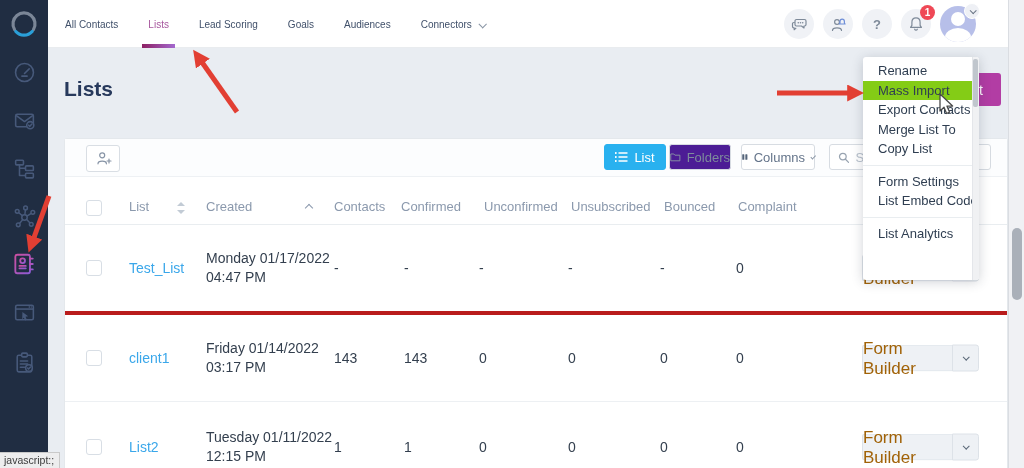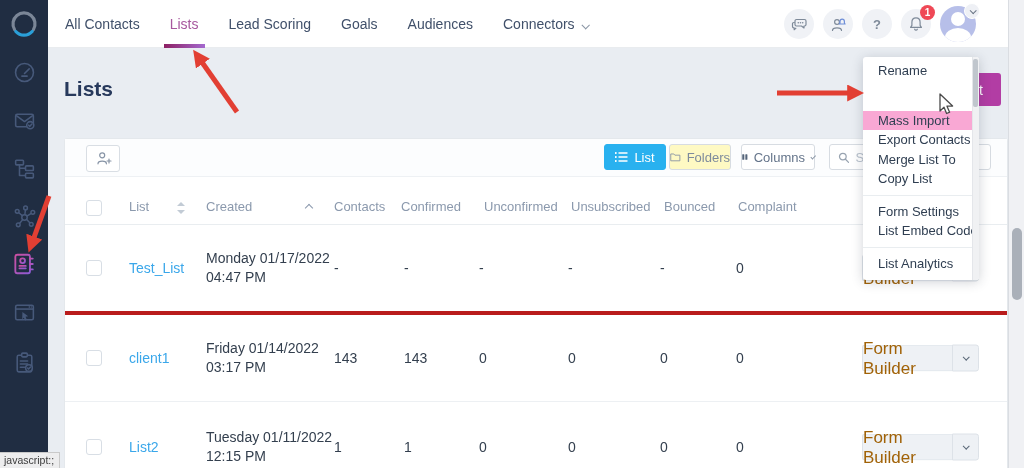--- a/index.html
+++ b/index.html
@@ -9,21 +9,21 @@
 
   
   .sidebar { position:absolute; left:0; top:0; width:48px; height:468px; background:#202d42; z-index:5; }
   .side-ic { position:absolute; left:0; width:48px; height:34px; display:flex; align-items:center; justify-content:center; color:#47597a; cursor:pointer; }
   .side-ic svg { stroke:#47597a; }
   .side-ic.active svg { stroke:url(#sgrad); }
 
   
   .topbar { position:absolute; left:48px; top:0; width:960px; height:48px; background:#ffffff; border-bottom:1px solid #e9ecef; z-index:6; }
   .nav { position:absolute; left:17px; top:0; height:48px; display:flex; align-items:center; gap:30px; }
-  .nav-item { position:relative; height:48px; display:flex; align-items:center; font-size:14px; color:#40506a; cursor:pointer; white-space:nowrap; }
+  .nav-item { position:relative; height:48px; display:flex; align-items:center; font-size:10px; color:#40506a; cursor:pointer; white-space:nowrap; }
   .nav-item.active { color:#a7589e; }
   .nav-underline { position:absolute; left:-6px; bottom:0; width:calc(100% + 12px); height:4px; background:linear-gradient(90deg,#8d2063,#a469cf); }
   .nav-chev { margin-left:7px; }
   .chev { display:inline-block; width:6px; height:6px; border-right:1.6px solid #8a96a5; border-bottom:1.6px solid #8a96a5; transform:rotate(45deg) translateY(-1px); }
   .top-icons { position:absolute; right:32px; top:0; height:48px; display:flex; align-items:center; gap:9px; }
   .circ { position:relative; width:30px; height:30px; border-radius:50%; background:#f0f2f6; display:flex; align-items:center; justify-content:center; color:#7e8a99; cursor:pointer; }
   .badge { position:absolute; top:-4px; right:-4px; min-width:15px; height:15px; border-radius:8px; background:#ef4856; color:#fff; font-size:10px; line-height:15px; text-align:center; font-weight:bold; }
   .help-q { font-size:13px; font-weight:bold; color:#7e8a99; }
   .avatar { position:relative; width:36px; height:36px; border-radius:50%; background:#b7bfe9; overflow:visible; cursor:pointer; }
   .avatar-clip { position:absolute; inset:0; border-radius:50%; overflow:hidden; }
@@ -33,21 +33,21 @@
   .av-chev .chev { width:5px; height:5px; border-color:#6b7686; }
 
   
   .page-title { position:absolute; left:64px; top:77px; font-size:21px; font-weight:bold; color:#27395c; z-index:4; }
 
   .card { position:absolute; left:64px; top:138px; width:944px; height:331px; background:#fff; border:1px solid #e4e8ec; border-radius:3px 3px 0 0; z-index:3; }
   .toolbar { position:absolute; left:0; top:0; width:100%; height:38px; background:#fcfdfe; border-bottom:1px solid #eef1f4; }
   .btn-addcontact { position:absolute; left:21px; top:6px; width:34px; height:27px; background:#fff; border:1px solid #d9dee4; border-radius:3px; display:flex; align-items:center; justify-content:center; cursor:pointer; }
   .seg { position:absolute; top:5px; height:26px; border-radius:3px; display:flex; align-items:center; justify-content:center; gap:6px; font-size:13px; cursor:pointer; }
   .seg-list { left:539px; width:62px; background:#29b1ef; color:#fff; border:1px solid #29b1ef; }
-  .seg-folders { left:604px; width:62px; background:#fef9c3; color:#7e8b9c; border:1px solid #d7dce2; }
+  .seg-folders { left:604px; width:62px; background:#4c1d95; color:#7e8b9c; border:1px solid #d7dce2; }
   .btn-columns { position:absolute; left:676px; top:5px; width:74px; height:26px; background:#fff; border:1px solid #d7dce2; border-radius:3px; display:flex; align-items:center; justify-content:center; gap:6px; font-size:13px; color:#64748a; cursor:pointer; }
   .btn-columns .chev { width:5px; height:5px; }
   .searchbox { position:absolute; left:764px; top:5px; width:162px; height:26px; background:#fff; border:1px solid #d7dce2; border-radius:3px; display:flex; align-items:center; padding:0 8px; gap:6px; }
   .searchbox input { border:none; outline:none; width:100%; font-size:13px; color:#55657a; font-family:"Liberation Sans",sans-serif; }
   .searchbox input::placeholder { color:#b8c1cc; }
 
   
   .thead { position:absolute; left:0; top:52px; width:100%; height:34px; border-bottom:1px solid #e9edf0; }
   .th { position:absolute; top:8px; font-size:13px; color:#8b99ad; white-space:nowrap; }
   .cb { position:absolute; width:16px; height:16px; background:#fff; border:1.5px solid #d8dee5; border-radius:3px; cursor:pointer; }
@@ -67,21 +67,21 @@
   .cell.created { line-height:19px; }
   .fb-btn { position:absolute; left:797px; top:50%; transform:translateY(-50%); display:flex; height:27px; cursor:pointer; }
   .fb-main { width:90px; background:#eef1f5; border:1px solid #dde2e8; border-right:none; border-radius:3px 0 0 3px; font-size:17px; color:#a16207; display:flex; align-items:center; justify-content:center; }
   .fb-chev { width:27px; background:#eef1f5; border:1px solid #dde2e8; border-radius:0 3px 3px 0; display:flex; align-items:center; justify-content:center; }
   .fb-chev .chev { width:5px; height:5px; border-color:#5a6878; }
 
   
   .btn-create { position:absolute; left:897px; top:73px; width:104px; height:33px; background:#b23da4; border-radius:3px; color:#fff; font-size:14px; display:flex; align-items:center; justify-content:center; z-index:20; cursor:pointer; white-space:nowrap; }
   .menu { position:absolute; left:863px; top:57px; width:116px; height:223px; background:#fff; border-radius:3px; box-shadow:0 2px 12px rgba(40,50,70,.22); overflow:hidden; z-index:30; padding-top:4px; }
   .mi { height:19.5px; line-height:19.5px; padding-left:15px; font-size:13px; color:#2f3e51; cursor:pointer; white-space:nowrap; }
-  .mi.hl { background:#f9a8d4;margin-top:30px; }
+  .mi.hl { background:#84cc16; }
   .menu-divider { height:1px; background:#e9edf0; margin:6px 0; }
   .menu-sb-track { position:absolute; right:0; top:0; bottom:0; width:7px; background:#f0f1f3; border-left:1px solid #e4e6ea; }
   .menu-sb-thumb { position:absolute; right:1px; top:2px; width:5px; height:48px; background:#c0c6cd; border-radius:2px; }
 
   
   .scrollbar { position:absolute; right:0; top:0; width:16px; height:468px; background:#f0f1f4; border-left:1px solid #dadde2; z-index:45; }
   .scroll-thumb { position:absolute; left:2.5px; top:228px; width:10px; height:72px; background:#aab0b9; border-radius:5px; }
 
   
   .statusbar { position:absolute; left:0; top:452px; height:16px; background:#ededee; border-top:1px solid #c9c9c9; border-right:1px solid #c9c9c9; font-size:10.5px; color:#3c3c3c; line-height:15px; padding:0 5px 0 4px; z-index:60; }

